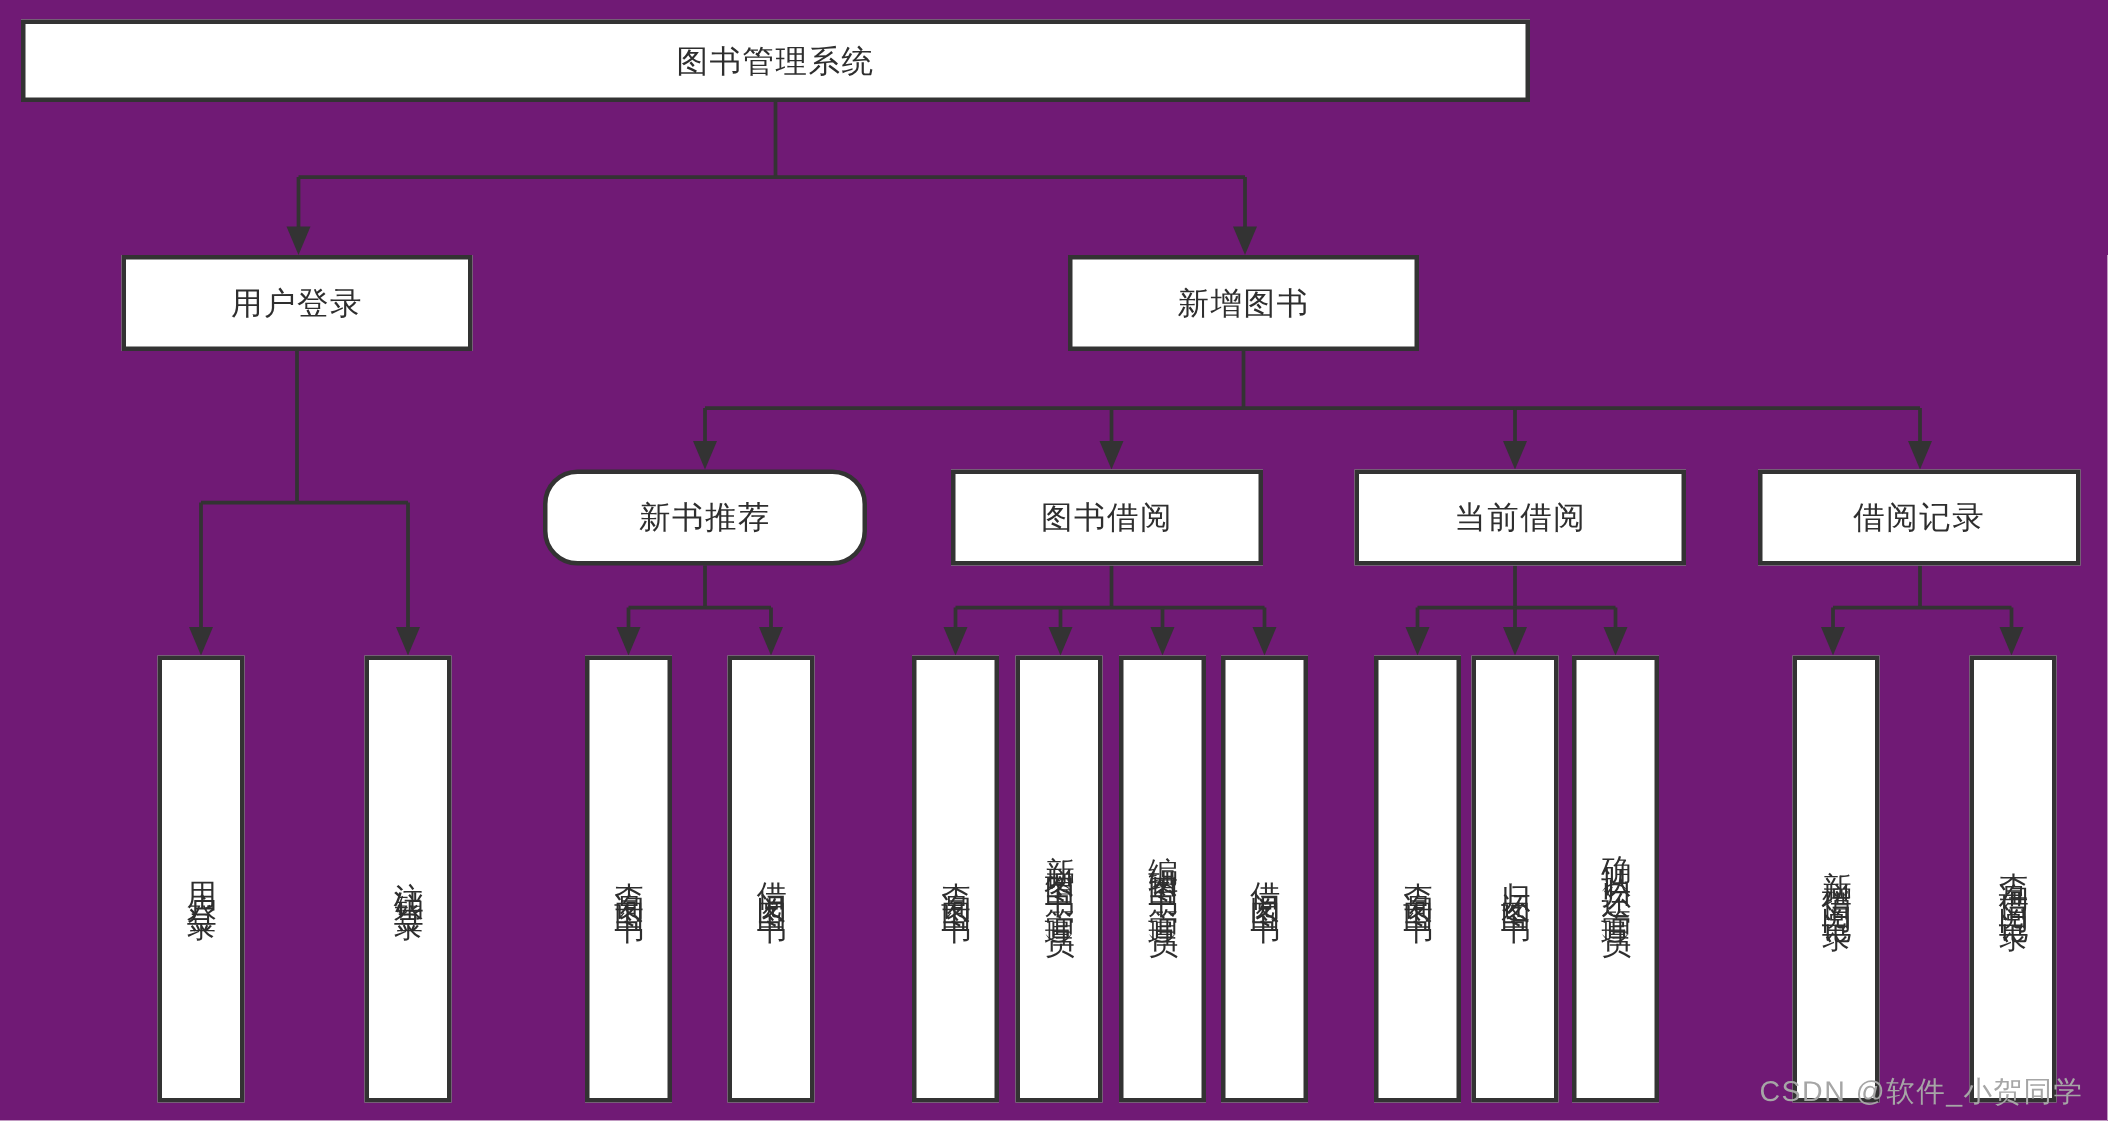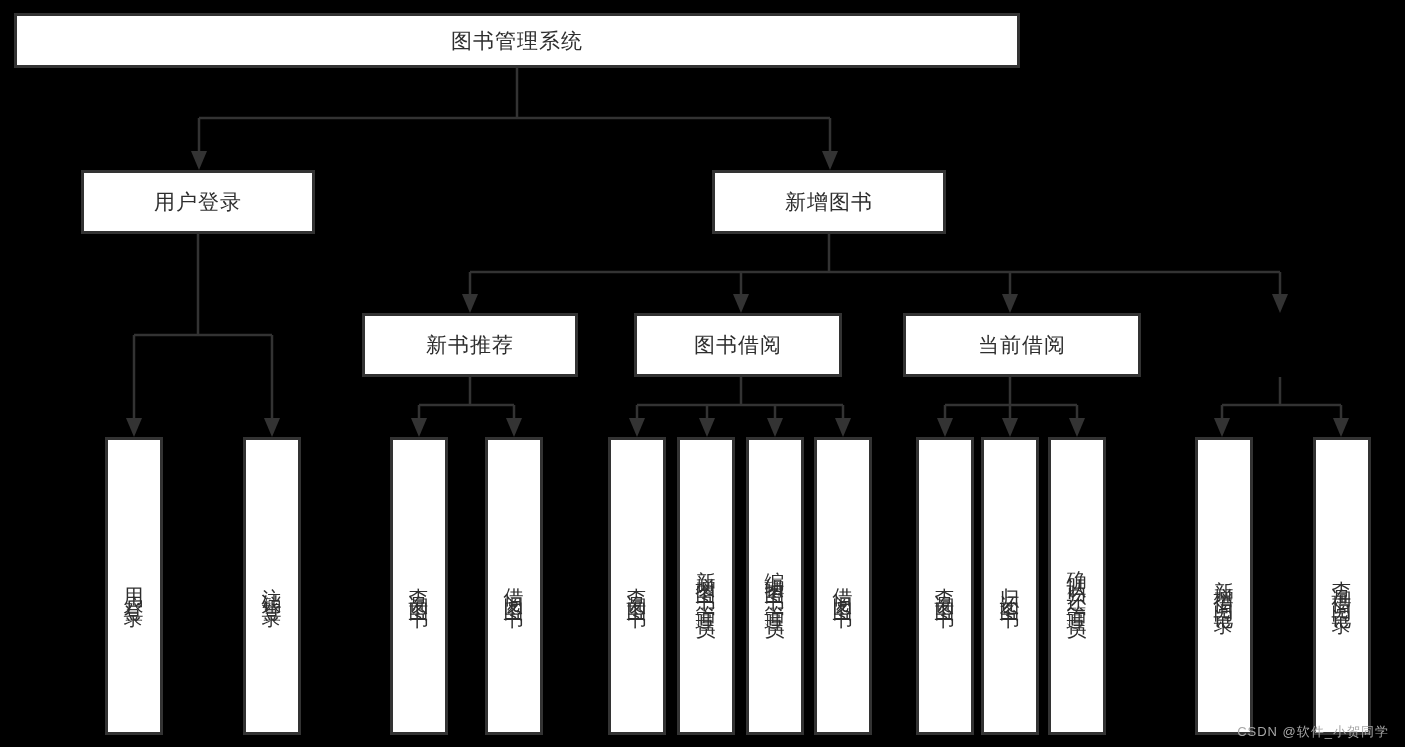--- a/index.html
+++ b/index.html
@@ -1,20 +1,20 @@
 <!DOCTYPE html>
 <html><head>
 <meta charset="utf-8">
 <style>
   html, body { margin: 0; padding: 0; background: #ffffff; }
   #canvas {
     position: relative;
     width: 1405px;
     height: 747px;
-    background: #000000;
+    background: #701a75;
     font-family: "Liberation Sans", "DejaVu Sans", sans-serif;
     color: #2e2e2e;
     overflow: hidden;
   }
   #wires {
     position: absolute;
     left: 0; top: 0;
     width: 1405px; height: 747px;
   }
   .box {
@@ -39,21 +39,21 @@
     writing-mode: vertical-rl;
     text-orientation: mixed;
     font-size: 20px;
     letter-spacing: 7px;
     line-height: 1;
   }
   .watermark {
     position: absolute;
     right: 16px;
     bottom: 6px;
-    font-size: 13px;
+    font-size: 19px;
     color: #a6a6a6;
     letter-spacing: 1px;
     white-space: nowrap;
   }
 </style>
 </head>
 <body>
 
 <div id="canvas">
 
@@ -128,28 +128,31 @@
     <span>图书管理系统</span>
   </div>
 
   <div class="box hbox" style="left:81px; top:170px; width:234px;">
     <span>用户登录</span>
   </div>
   <div class="box hbox" style="left:712px; top:170px; width:234px;">
     <span>新增图书</span>
   </div>
 
-  <div class="box hbox" style="left:362px; top:313px; width:216px;">
+  <div class="box hbox" style="left:362px; top:313px; width:216px;border-radius:23px;">
     <span>新书推荐</span>
   </div>
   <div class="box hbox" style="left:634px; top:313px; width:208px;">
     <span>图书借阅</span>
   </div>
-  <div class="box hbox" style="left:903px; top:313px; width:238px;">
+  <div class="box hbox" style="left:903px; top:313px; width:221px;">
     <span>当前借阅</span>
+  </div>
+  <div class="box hbox" style="left:1172px; top:313px; width:215px;">
+    <span>借阅记录</span>
   </div>
 
   <div class="box vbox" style="left:105px; top:437px;">
     <span class="vtext">用户登录</span>
   </div>
   <div class="box vbox" style="left:243px; top:437px;">
     <span class="vtext">注销登录</span>
   </div>
 
   <div class="box vbox" style="left:390px; top:437px;">

